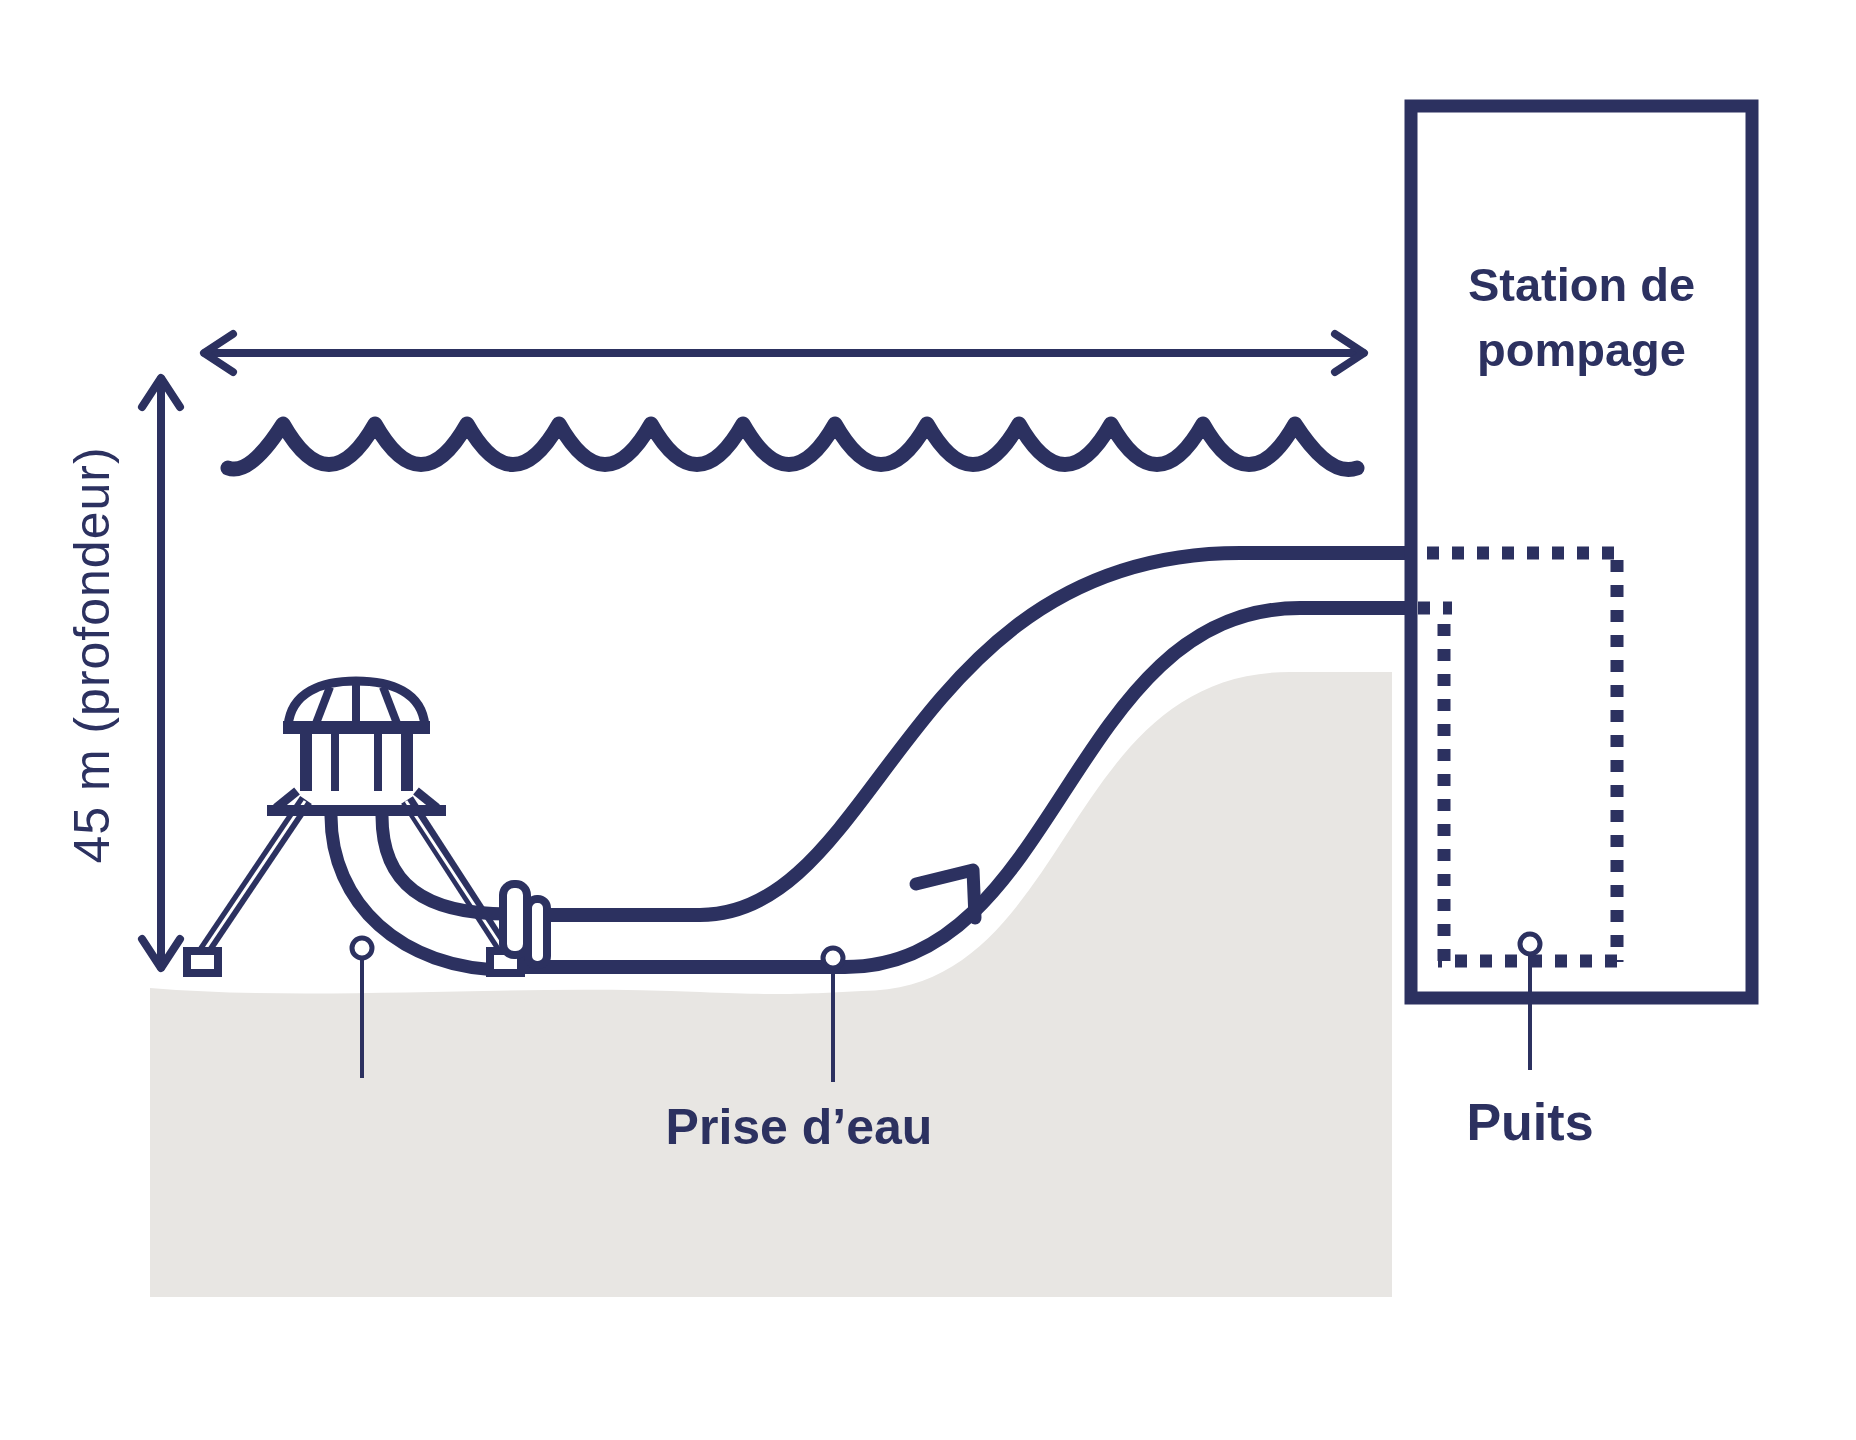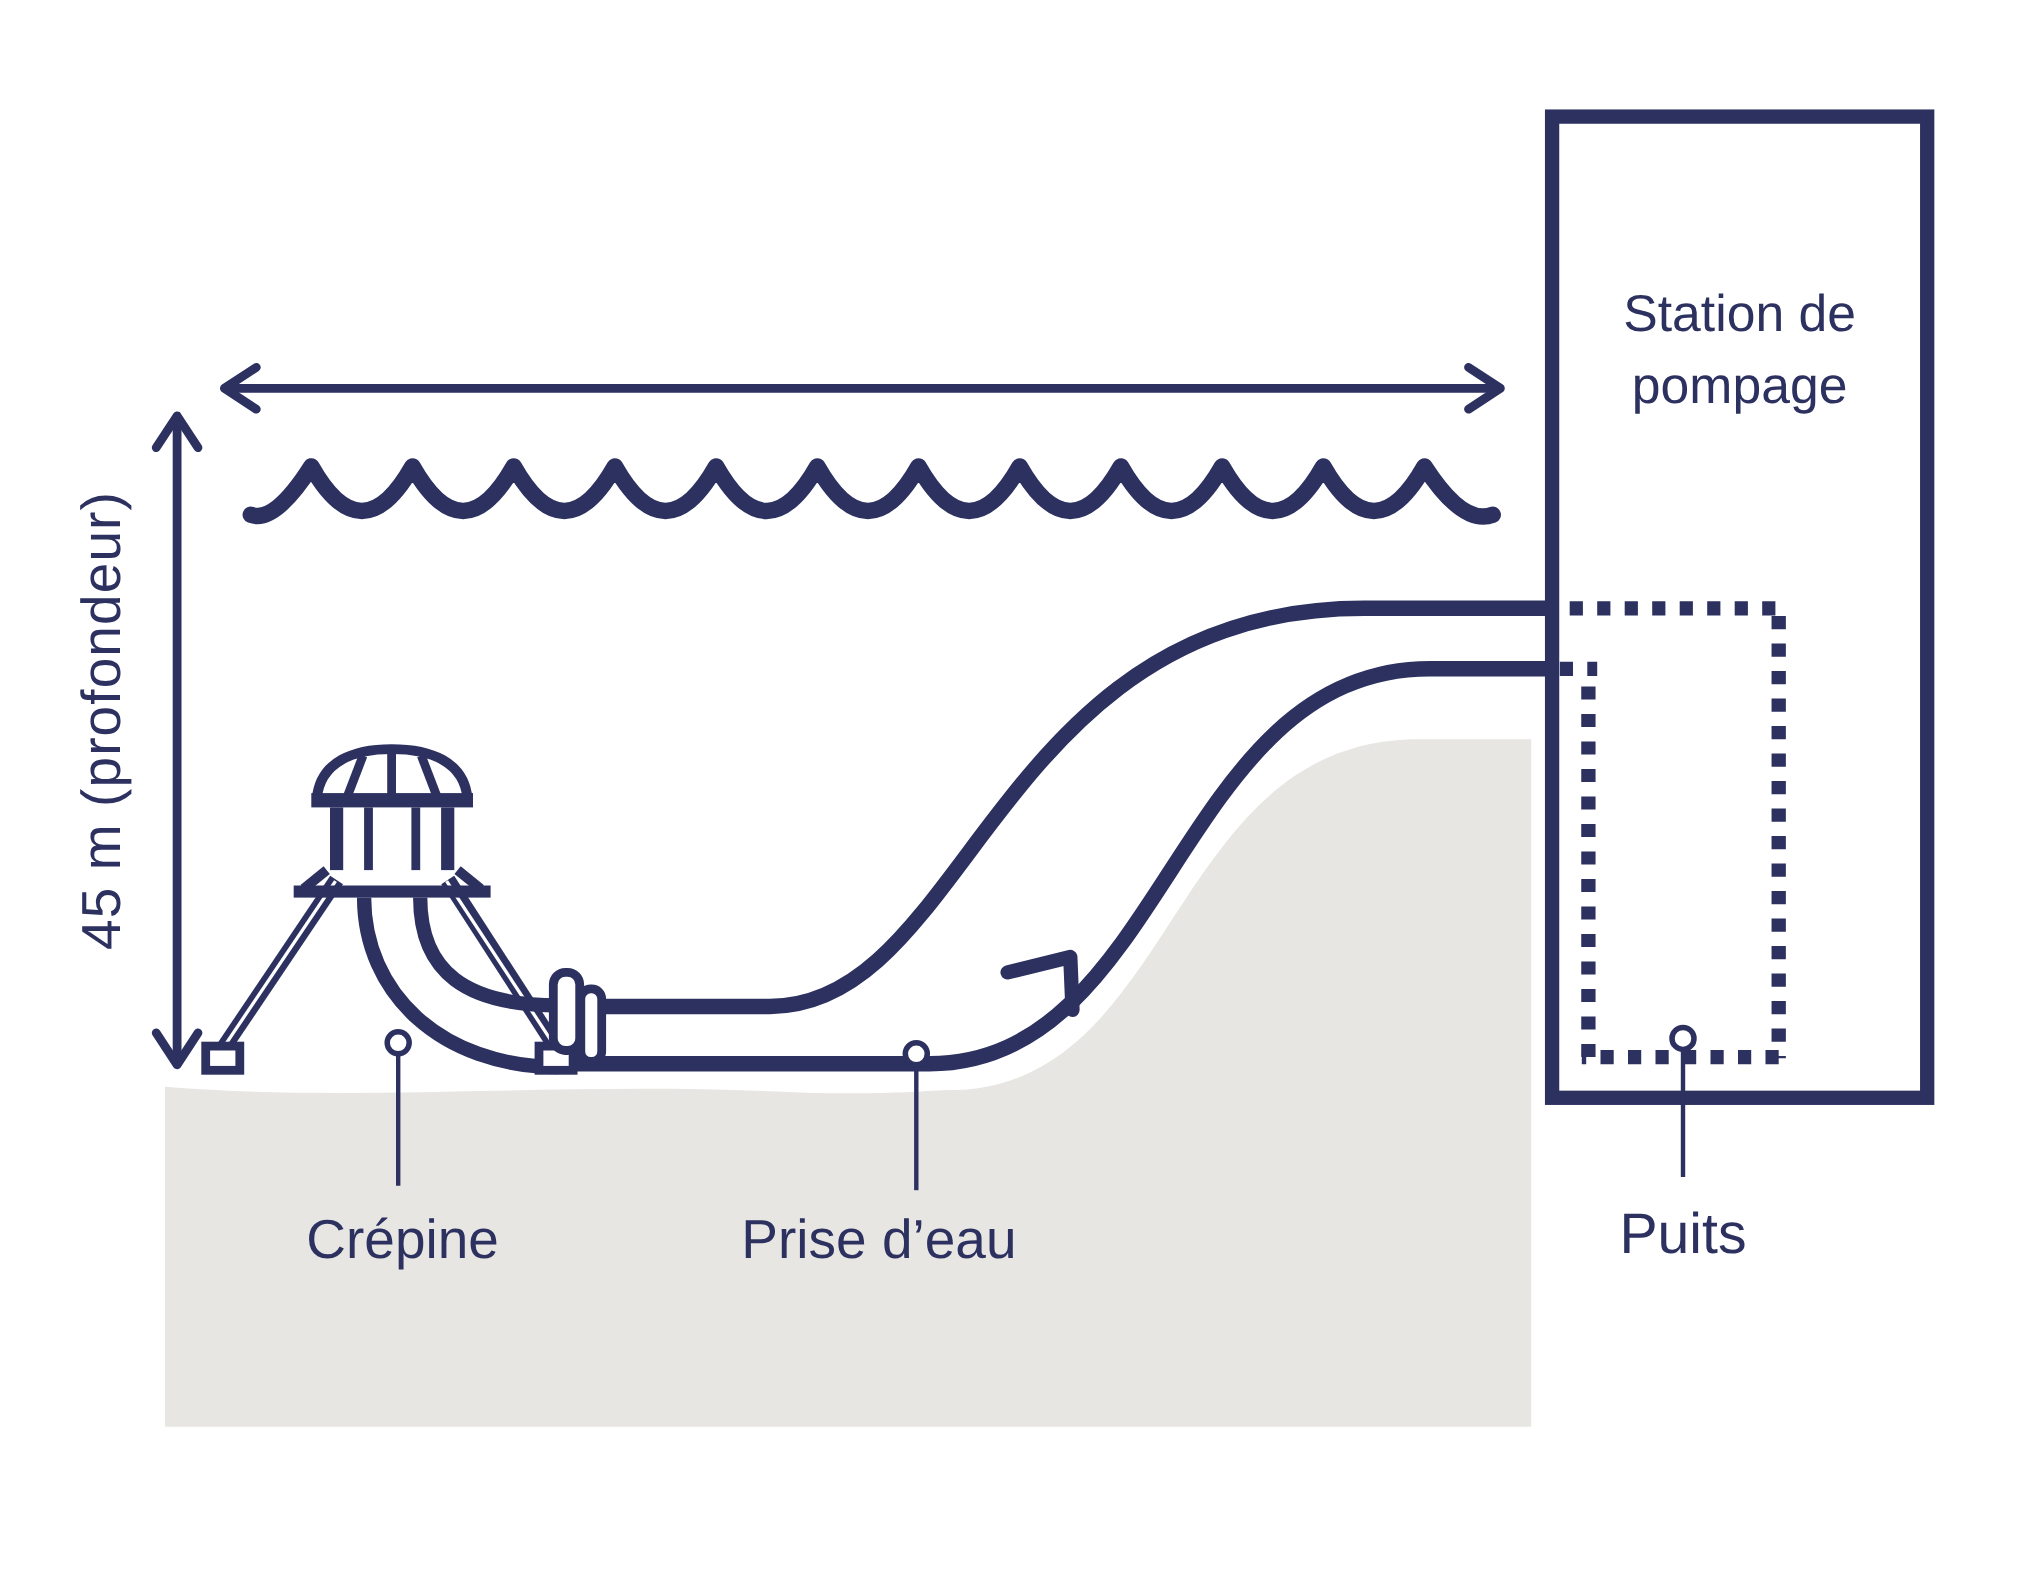--- a/index.html
+++ b/index.html
@@ -12,21 +12,21 @@
     position:relative;width:1856px;height:1440px;background:var(--bg);
     font-family:"Liberation Sans",sans-serif;color:var(--navy);overflow:hidden;
   }
   #stage svg{position:absolute;left:0;top:0;}
   .navy-stroke{stroke:var(--navy);fill:none;}
   .navy-fill{fill:var(--navy);stroke:none;}
   .white-fill{fill:#ffffff;}
   .ground-fill{fill:var(--ground);stroke:none;}
   .lbl{position:absolute;color:var(--navy);text-align:center;white-space:pre-line;}
   .measure{font-size:50px;font-weight:400;letter-spacing:1px;}
-  .bold-label{font-weight:400;}
+  .bold-label{font-weight:700;}
   #lbl-pipe-length{left:448px;top:262px;width:700px;}
   #lbl-depth{left:-155px;top:628px;width:490px;height:54px;transform:rotate(-90deg);}
   #lbl-lake{left:510px;top:568px;width:300px;font-size:78px;font-weight:700;letter-spacing:3px;}
   #lbl-strainer{left:216px;top:1098px;width:300px;font-size:50px;}
   #lbl-intake{left:599px;top:1098px;width:400px;font-size:50px;white-space:nowrap;}
   #lbl-station{left:1430px;top:253px;width:303px;font-size:47px;line-height:1.38;}
   #lbl-well{left:1380px;top:1092px;width:300px;font-size:52px;}
 </style>
 </head>
 <body>
@@ -125,20 +125,19 @@
       <circle class="navy-stroke white-fill" stroke-width="5" cx="833" cy="958" r="10"></circle>
       <path class="navy-stroke" stroke-width="4" d="M1530,954 V1070"></path>
       <circle class="navy-stroke white-fill" stroke-width="5" cx="1530" cy="944" r="10"></circle>
     </g>
   </svg>
 
 
   <div id="lbl-depth" class="lbl measure">45 m (profondeur)</div>
 
 
-  <div id="lbl-strainer" class="lbl bold-label">Crépine</div>
 
   <div id="lbl-intake" class="lbl bold-label">Prise d’eau</div>
 
   <div id="lbl-station" class="lbl bold-label">Station de pompage</div>
 
   <div id="lbl-well" class="lbl bold-label">Puits</div>
 </div>
 
 </body></html>

